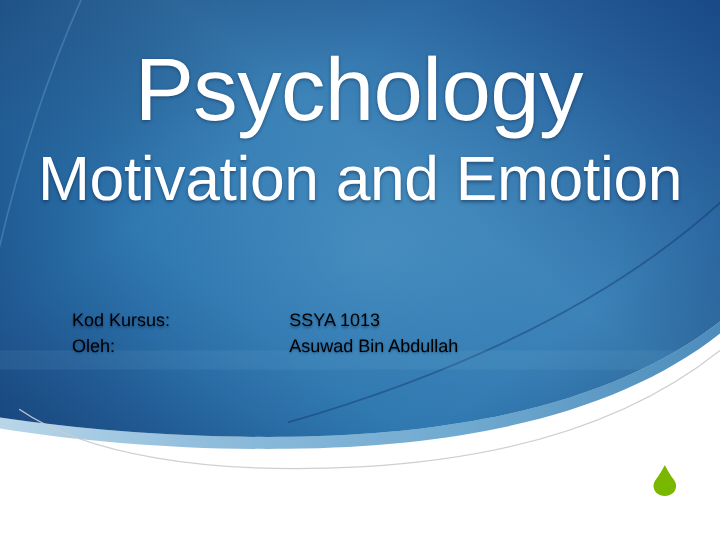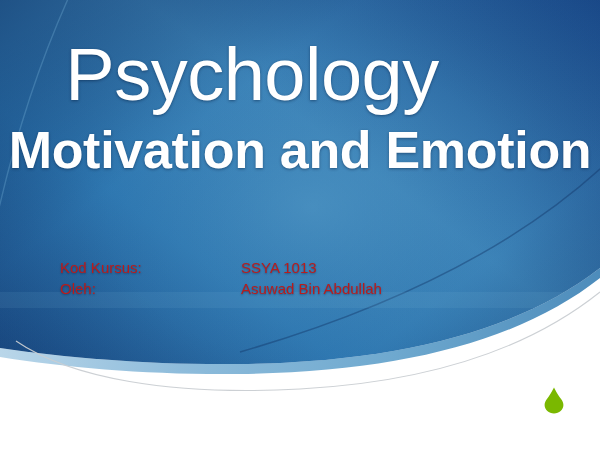--- a/index.html
+++ b/index.html
@@ -42,32 +42,32 @@
     line-height: 1.0;
     font-weight: normal;
     letter-spacing: -0.5px;
     text-shadow: 0 1px 3px rgba(0,20,50,0.45);
   }
   .title-sub {
     margin: 0;
     padding: 0;
     font-size: 52px;
     line-height: 1.0;
-    font-weight: bold;
+    font-weight: normal;
     letter-spacing: -0.3px;
     text-shadow: 0 1px 3px rgba(0,20,50,0.45);
   }
-  .title-main-wrap { position: absolute; left:0; top: 38px; width: 504px; }
+  .title-main-wrap { position: absolute; left:0; top: 38px; width: 504px; padding-left: 47px; }
   .title-sub-wrap  { position: absolute; left:0; top: 124px; width: 600px; }
 
   .meta {
     position: absolute;
     left: 35px;
     top: 236px;
-    color: #b91c1c;
+    color: #000000;
     font-size: 15px;
     line-height: 21px;
     text-shadow: 0 1px 2px rgba(0,20,50,0.40);
   }
   .meta-row {
     display: block;
     white-space: pre;
     height: 21px;
   }
   .meta-label {

